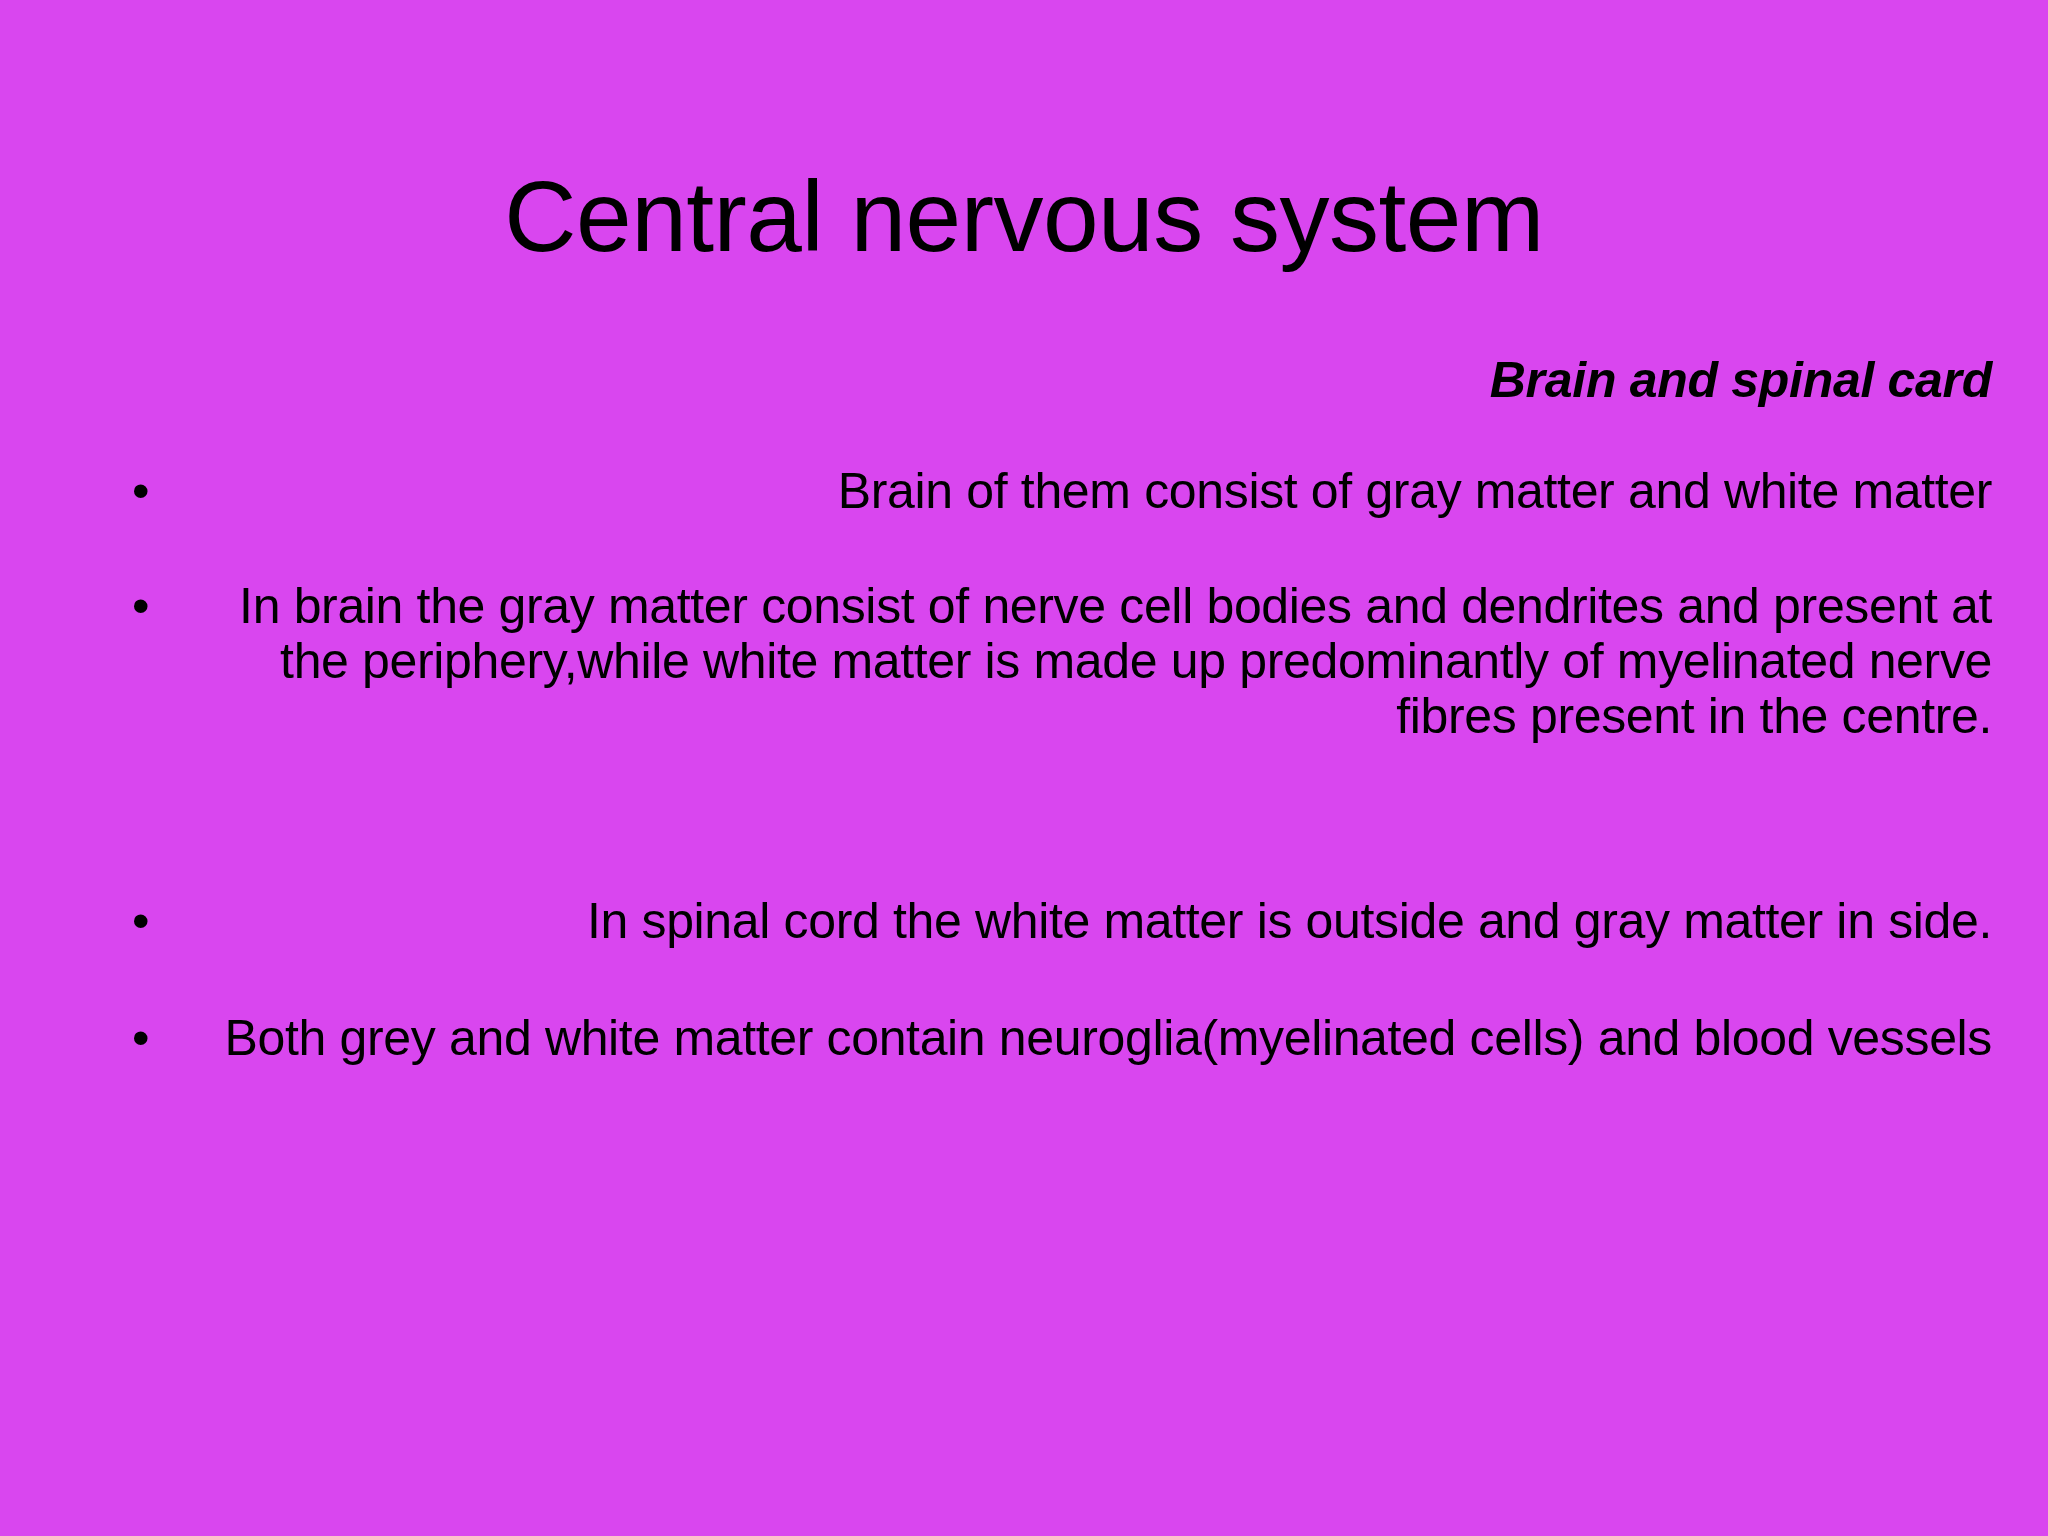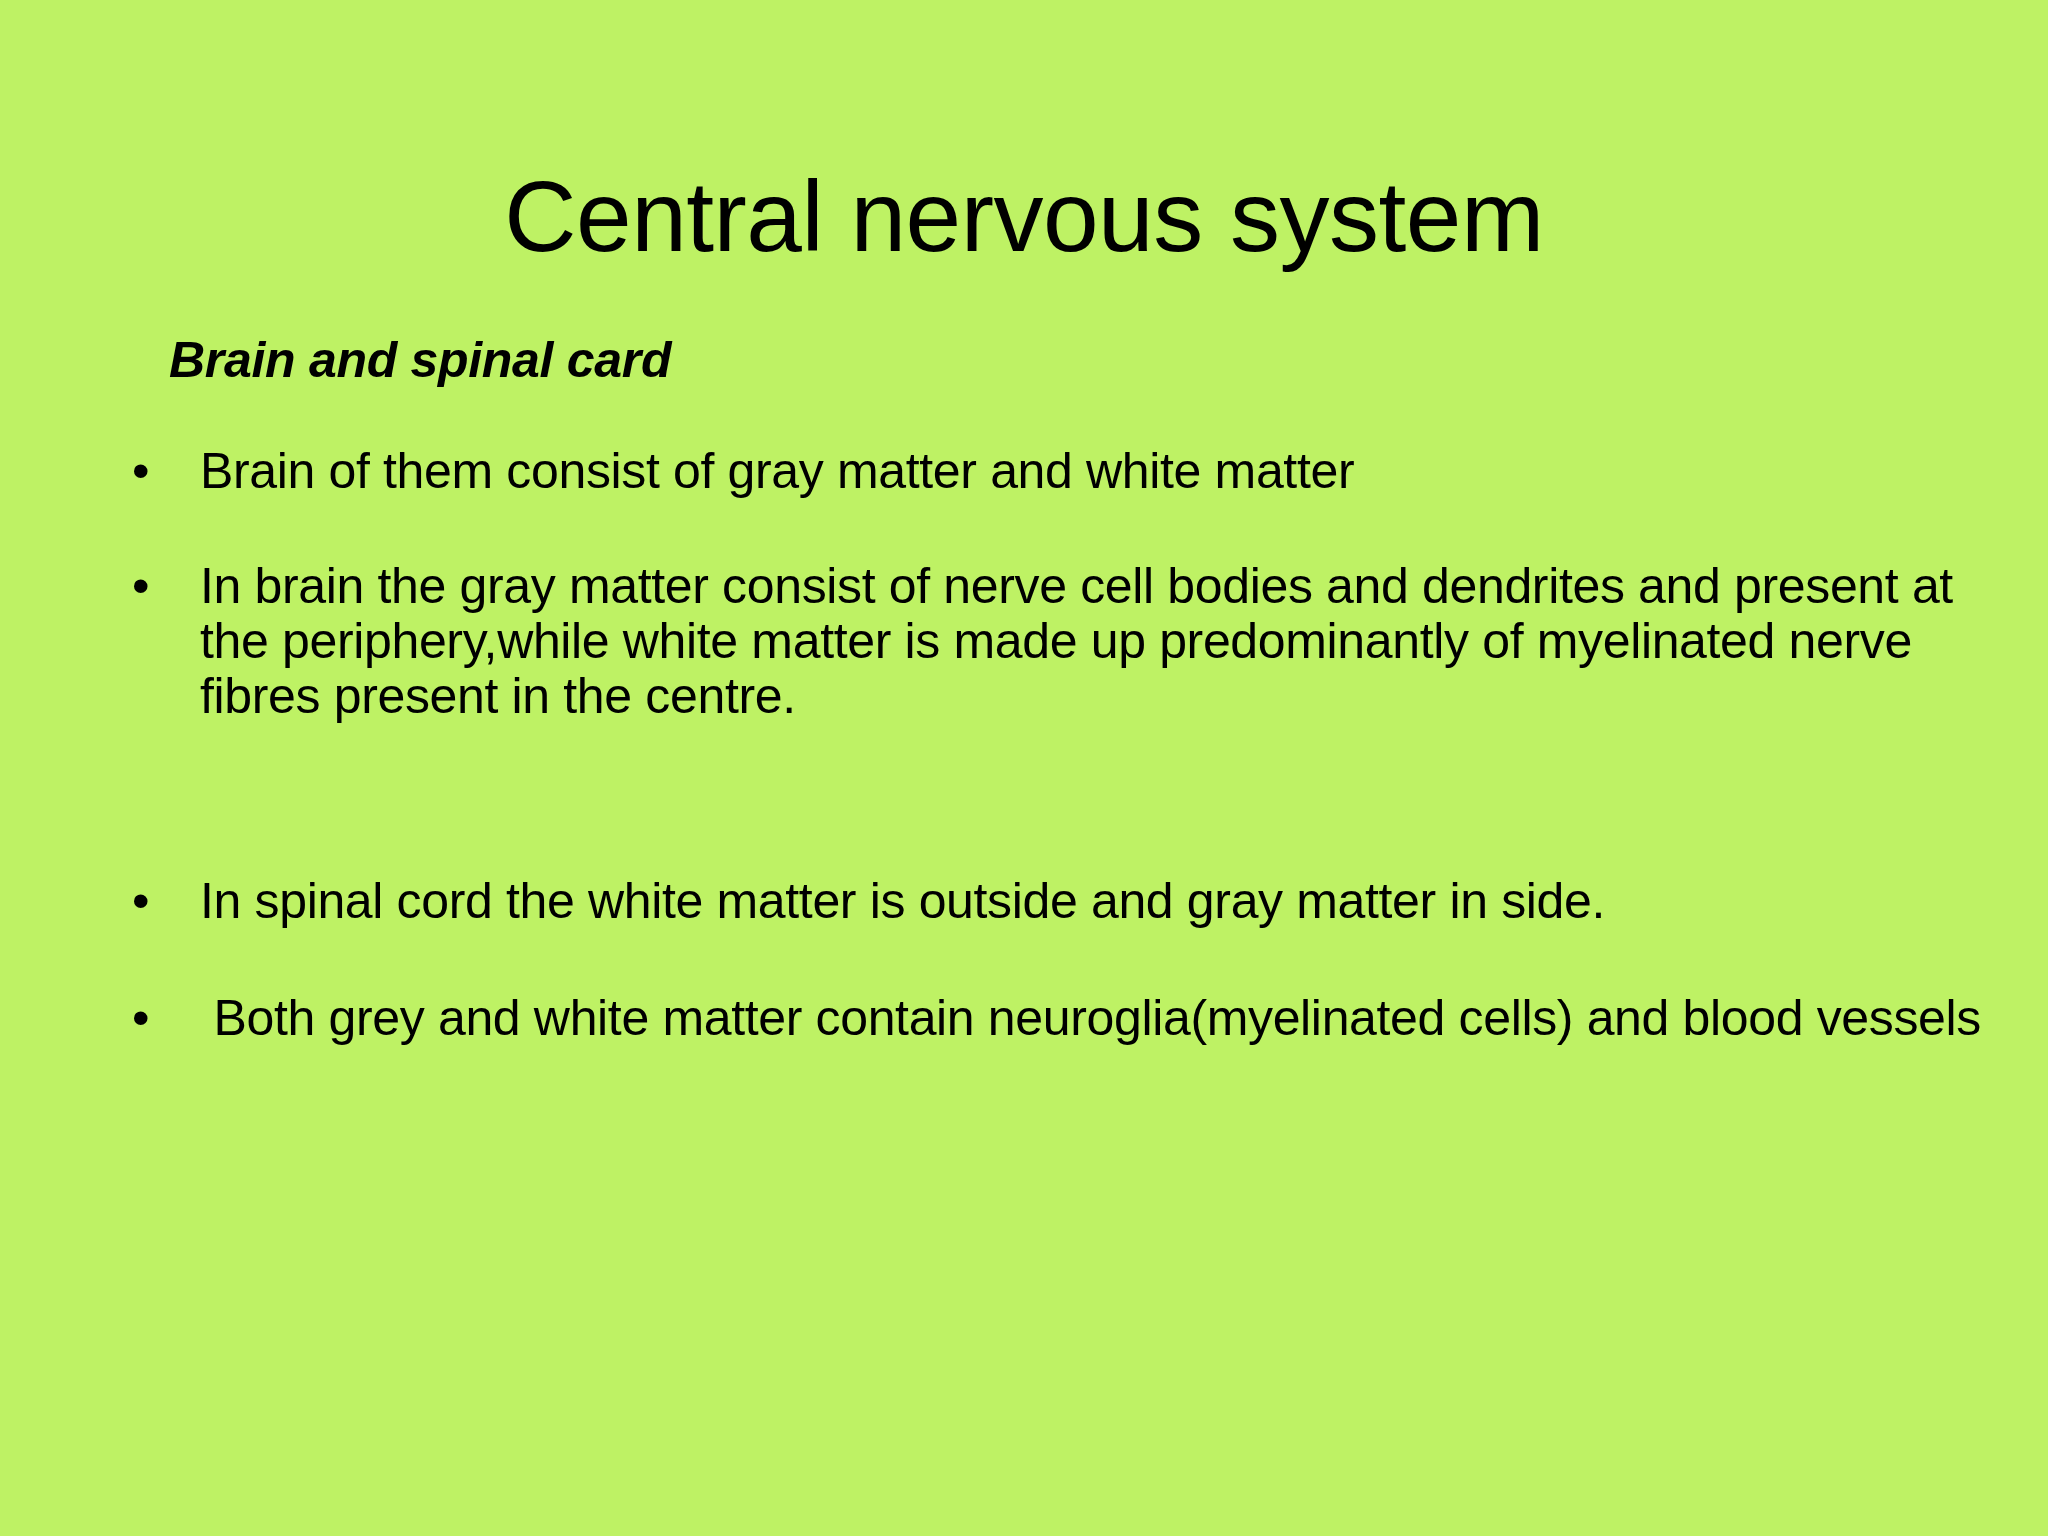--- a/index.html
+++ b/index.html
@@ -13,21 +13,21 @@
     overflow: hidden;
     font-family: "Liberation Sans", sans-serif;
     color: #000000;
     -webkit-font-smoothing: antialiased;
   }
 
   .slide {
     position: relative;
     width: 2048px;
     height: 1536px;
-    background: #bef264;
+    background: #d946ef;
     box-sizing: border-box;
   }
 
   
   .slide-title {
     position: absolute;
     left: 0;
     top: 96px;
     width: 2048px;
     text-align: center;
@@ -35,22 +35,23 @@
     line-height: 1.06;
     font-weight: 400;
     letter-spacing: -0.5px;
     white-space: nowrap;
   }
 
   
   .body-block {
     position: absolute;
     left: 112px;
-    top: 332px;
+    top: 352px;
     width: 1880px;
+    text-align: right;
   }
 
   .subhead {
     font-size: 50px;
     line-height: 1.12;
     font-weight: bold;
     font-style: italic;
     margin-left: 57px;
     letter-spacing: -0.3px;
     white-space: nowrap;

